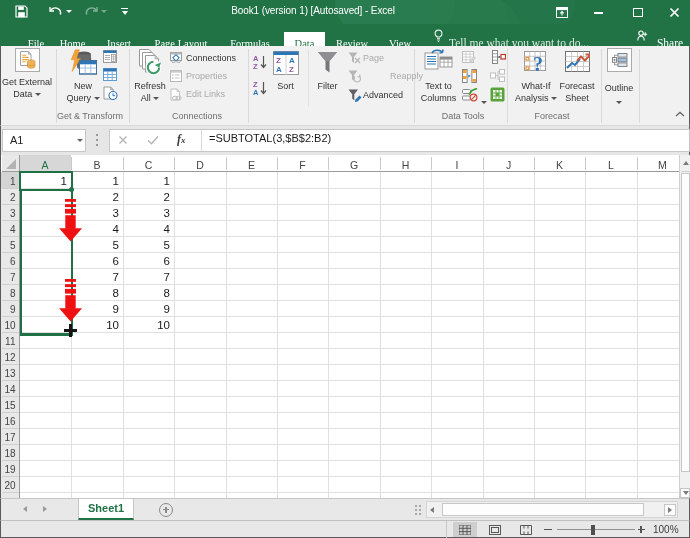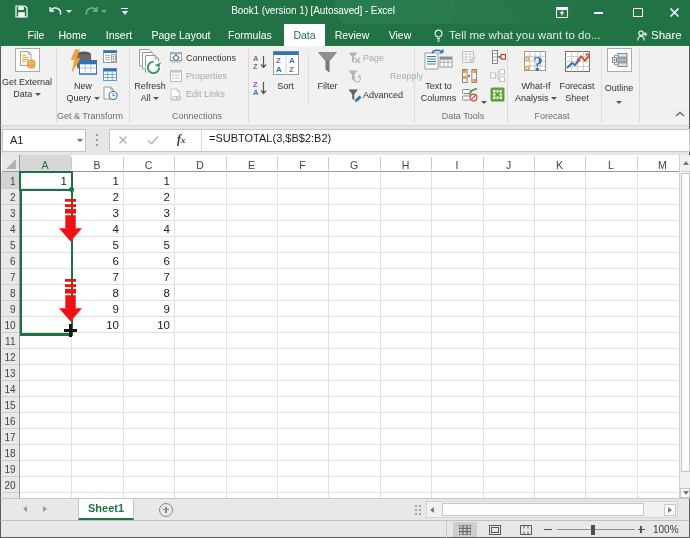--- a/index.html
+++ b/index.html
@@ -1,21 +1,21 @@
 <!DOCTYPE html>
 <html><head>
 <meta charset="utf-8">
 <style>
 *{margin:0;padding:0;box-sizing:border-box;}
 body{font-family:"Liberation Sans",sans-serif;}
 .win{position:relative;width:690px;height:538px;overflow:hidden;background:#fff;font-family:"Liberation Sans",sans-serif;}
 .abs{position:absolute;}
 .titlebar{position:absolute;left:0;top:0;width:690px;height:24px;background:#217346;overflow:hidden;}
 .tabsrow{position:absolute;left:0;top:24px;width:690px;height:22px;background:#217346;}
-.tab{position:absolute;top:0;height:22px;color:#fff;font-size:10.5px;line-height:23px;text-align:center;}
+.tab{position:absolute;top:8px;height:22px;color:#fff;font-size:10.5px;line-height:23px;text-align:center;font-family:Liberation Serif, serif;}
 .ribbon{position:absolute;left:0;top:46px;width:690px;height:80px;background:#f1f1f1;border-left:1px solid #5a5a5a;border-right:1px solid #5a5a5a;border-bottom:1px solid #d9d9d9;}
 .gsep{position:absolute;top:3px;width:1px;height:74px;background:#dadada;}
 .glabel{position:absolute;top:64.5px;width:120px;text-align:center;font-size:9px;color:#6e6e6e;}
 .btext{position:absolute;text-align:center;font-size:9px;color:#333;line-height:12px;}
 .stext{position:absolute;font-size:9px;color:#333;line-height:10px;}
 .gray{color:#aaa;}
 .caret{display:inline-block;width:0;height:0;border-left:3px solid transparent;border-right:3px solid transparent;border-top:3px solid #555;vertical-align:middle;}
 .fbar{position:absolute;left:0;top:126px;width:690px;height:29px;background:#e6e6e6;border-left:1px solid #5a5a5a;border-right:1px solid #5a5a5a;}
 .sheet{position:absolute;left:0;top:155px;width:690px;height:343px;background:#fff;border-left:1px solid #5a5a5a;border-right:1px solid #5a5a5a;}
 .colcell{position:absolute;top:0;height:16px;font-size:10.5px;color:#444;text-align:center;line-height:20px;}
@@ -85,21 +85,21 @@
         <circle cx="5.5" cy="4.6" r="3.4" fill="none" stroke="#ddebe3" stroke-width="1.2"></circle>
         <path d="M4 9.4 h3 M4.2 11 h2.6 M4.8 12.6 h1.4" stroke="#ddebe3" stroke-width="1" fill="none"></path>
       </svg>
   <div class="tab" style="left:449px;width:170px;text-align:left;color:#dcebe2;font-size:11.5px;">Tell me what you want to do...</div>
 
   <svg class="abs" style="left:637px;top:6px;" width="11" height="11" viewBox="0 0 11 11">
     <circle cx="4" cy="3.2" r="2.2" fill="none" stroke="#fff" stroke-width="1.1"></circle>
     <path d="M0.8 10.5 C0.8 7.6 2.2 6.2 4 6.2 C5.8 6.2 7.2 7.6 7.2 10.5" fill="none" stroke="#fff" stroke-width="1.1"></path>
     <path d="M8.2 2.2 v4 M6.2 4.2 h4" stroke="#fff" stroke-width="1.1"></path>
   </svg>
-  <div class="tab" style="left:651px;width:38px;text-align:left;font-size:11.5px;">Share</div>
+  <div class="tab" style="left:651px;width:38px;text-align:center;font-size:11.5px;">Share</div>
 </div>
 
 <div class="ribbon" id="ribbon">
   <div class="gsep" style="left:55px;"></div>
   <div class="gsep" style="left:128px;"></div>
   <div class="gsep" style="left:247px;"></div>
   <div class="gsep" style="left:413px;"></div>
   <div class="gsep" style="left:506px;"></div>
   <div class="gsep" style="left:600px;"></div>
   <div class="gsep" style="left:638px;"></div>

